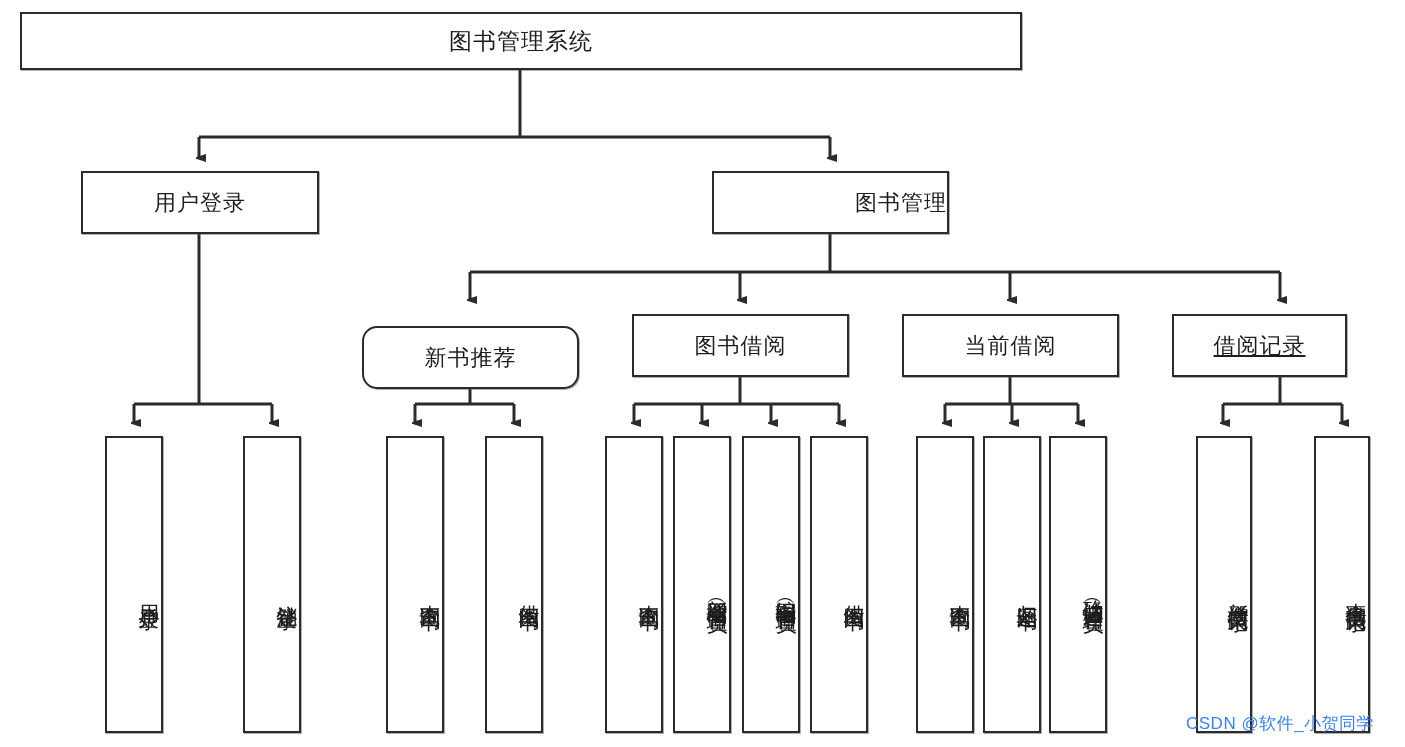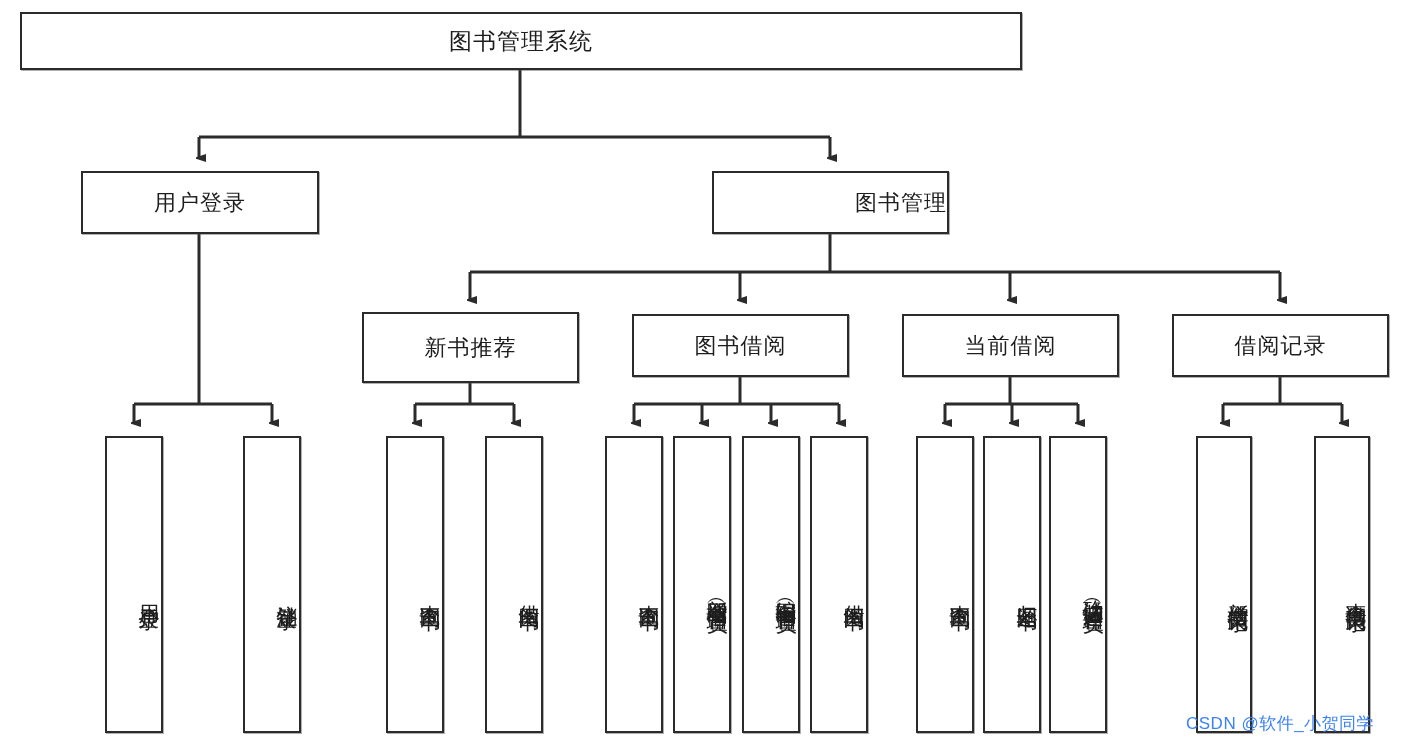--- a/index.html
+++ b/index.html
@@ -129,30 +129,30 @@
     <span>图书管理系统</span>
   </div>
 
   <div class="node node-h" style="left:81px; top:171px; width:238px; height:63px;">
     <span>用户登录</span>
   </div>
   <div class="node node-h" style="left:712px; top:171px; width:237px; height:63px;justify-content:flex-end;">
     <span>图书管理</span>
   </div>
 
-  <div class="node node-h" style="left:362px; top:312px; width:217px; height:71px;">
+  <div class="node node-h" style="left:362px; top:326px; width:217px; height:63px;border-radius:15px;">
     <span>新书推荐</span>
   </div>
   <div class="node node-h" style="left:902px; top:314px; width:217px; height:63px;">
     <span>当前借阅</span>
   </div>
   <div class="node node-h" style="left:632px; top:314px; width:217px; height:63px;">
     <span>图书借阅</span>
   </div>
-  <div class="node node-h" style="left:1172px; top:314px; width:217px; height:63px;">
+  <div class="node node-h" style="left:1172px; top:314px; width:175px; height:63px;text-decoration:underline;">
     <span>借阅记录</span>
   </div>
 
   <div class="node node-v" style="left:105px; top:436px; width:58px; height:297px;">
     <span class="vtext">用户登录</span>
   </div>
   <div class="node node-v" style="left:243px; top:436px; width:58px; height:297px;">
     <span class="vtext">注销登录</span>
   </div>
 

